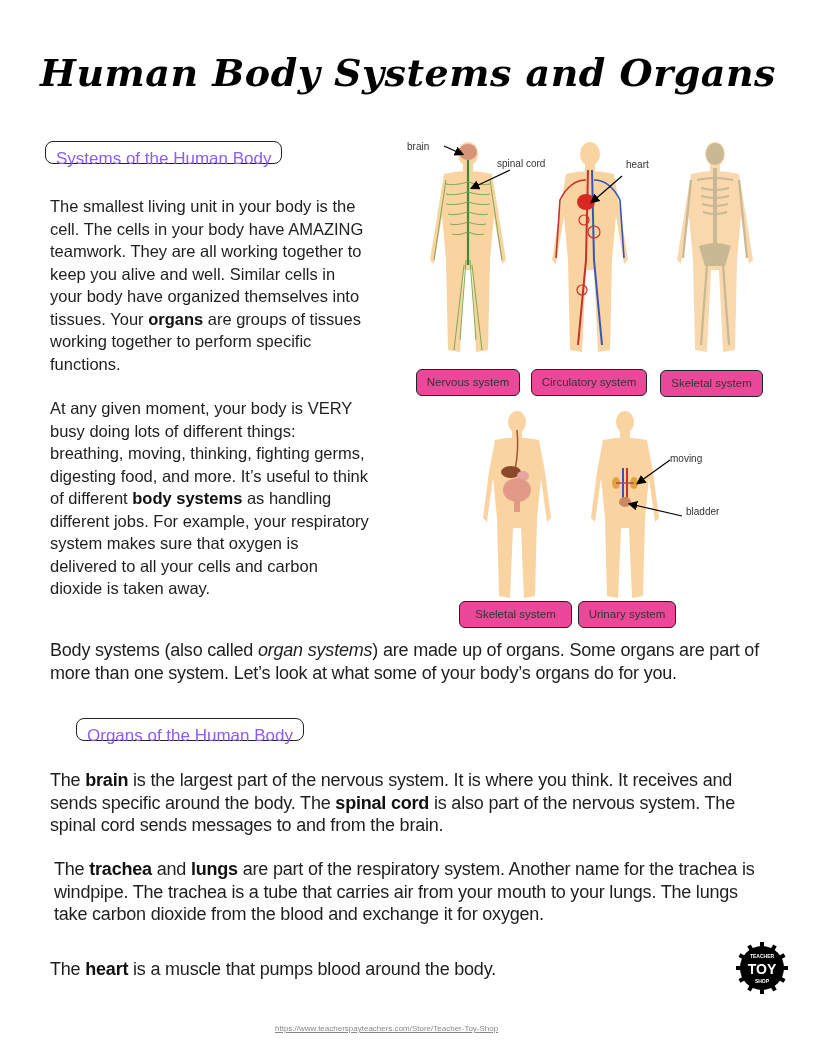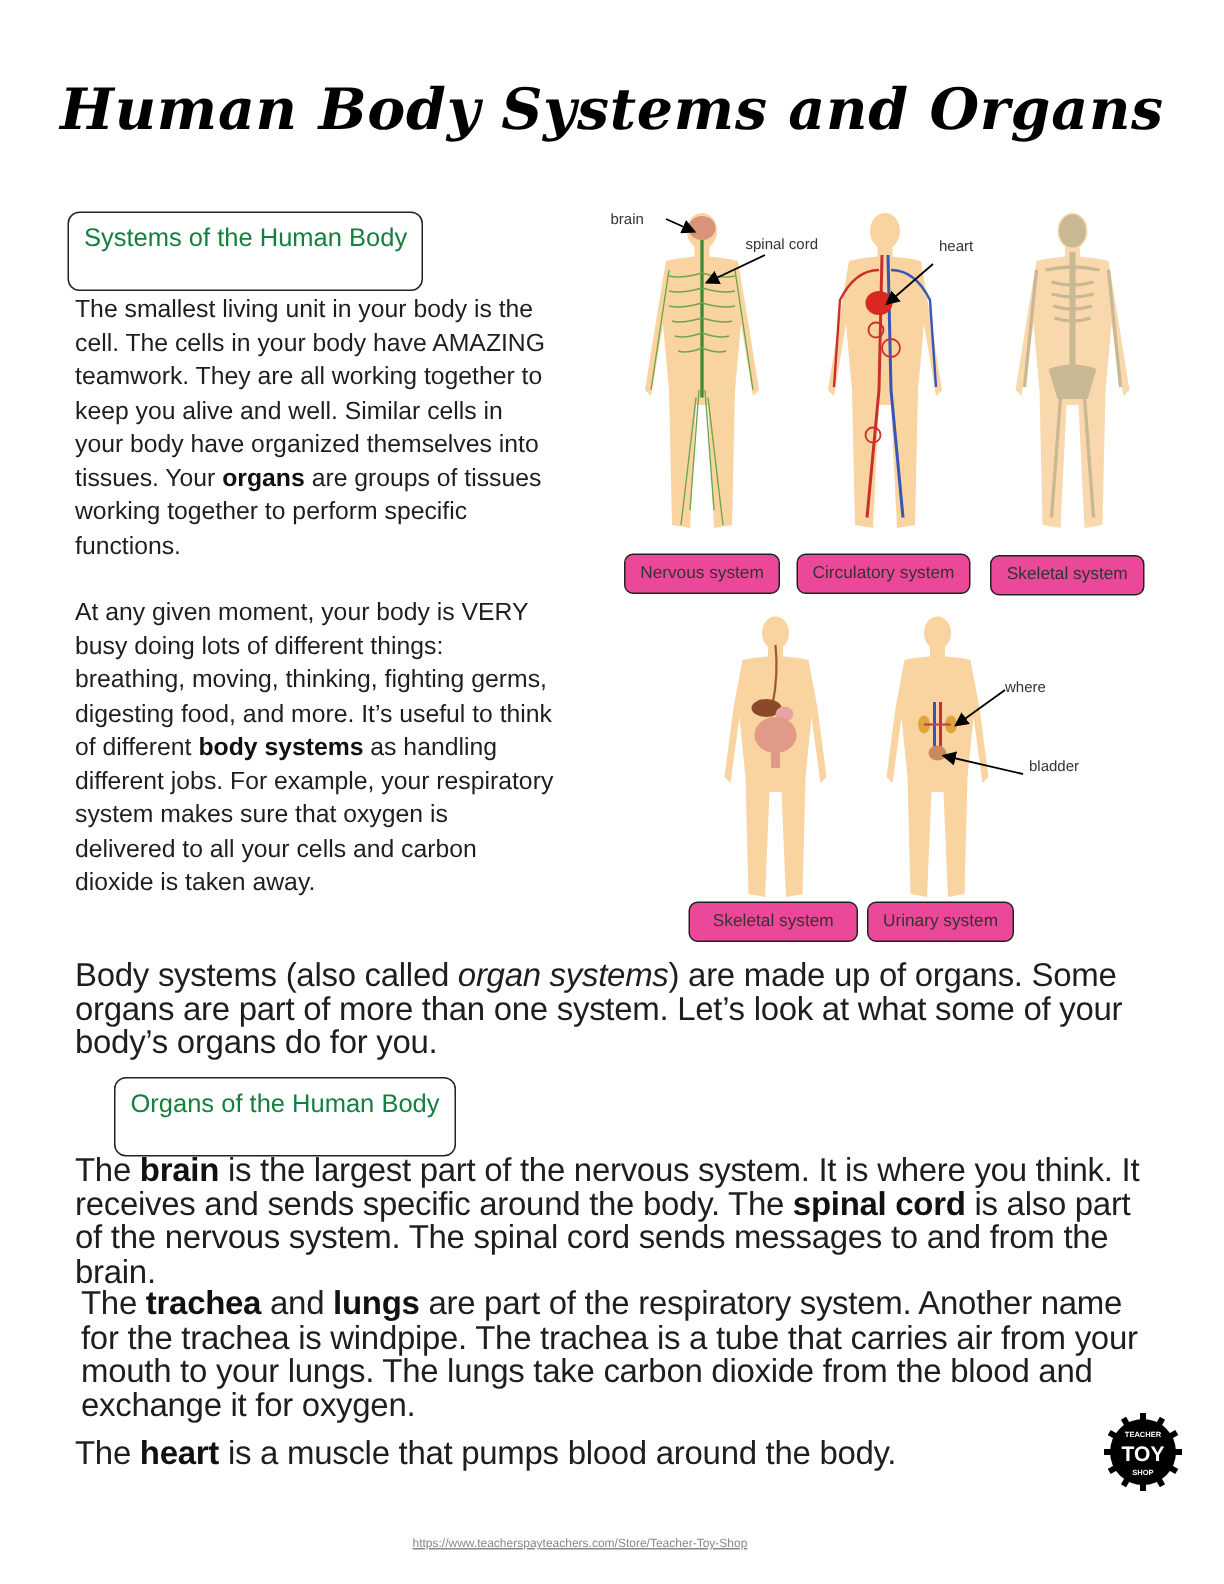--- a/index.html
+++ b/index.html
@@ -7,31 +7,31 @@
   body { position: relative; font-family: "Liberation Sans", "DejaVu Sans", sans-serif; color: #1a1a1a; }
 
   .title {
     position: absolute; left: 0; top: 50px; width: 816px; text-align: center;
     font-family: "DejaVu Serif", serif; font-style: italic; font-weight: bold;
     font-size: 38px; letter-spacing: 0.5px; color: #000;
   }
 
   .section-box {
     position: absolute; border: 1px solid #222; border-radius: 8px;
-    font-size: 17px; color: #15803d; padding: 0 10px; line-height: 33px; height: 53px;
+    font-size: 17px; color: #8b5cf6; padding: 0 10px; line-height: 33px; height: 23px;
     background: #fff; white-space: nowrap;
   }
 
   .para {
     position: absolute; font-size: 16.5px; line-height: 22.5px; color: #1e1e1e;
   }
   .para b { font-weight: bold; color: #111; }
   .para i { font-style: italic; }
 
-  .wide { font-size: 22px; line-height: 22.5px; letter-spacing: -0.2px; }
+  .wide { font-size: 18px; line-height: 22.5px; letter-spacing: -0.2px; }
 
   .fig-label {
     position: absolute; border: 1px solid #222; border-radius: 6px;
     font-size: 11.5px; color: #333; text-align: center; height: 27px; line-height: 25px;
     background: #ec4899; white-space: nowrap;
   }
   .callout {
     position: absolute; font-size: 10px; color: #333; white-space: nowrap;
   }
 
@@ -169,21 +169,21 @@
       <line x1="-2" y1="58" x2="-2" y2="88" stroke="#3556b8" stroke-width="2"></line>
       <line x1="2" y1="58" x2="2" y2="88" stroke="#c9302c" stroke-width="2"></line>
       <line x1="-9" y1="73" x2="9" y2="73" stroke="#b04a5a" stroke-width="1.5"></line>
       <ellipse cx="0" cy="92" rx="6" ry="5" fill="#c98a60"></ellipse>
     </g>
     <line x1="200" y1="50" x2="168" y2="73" stroke="#000" stroke-width="1.2" marker-end="url(#ah2)"></line>
     <line x1="212" y1="106" x2="160" y2="94" stroke="#000" stroke-width="1.2" marker-end="url(#ah2)"></line>
   </svg>
 </div>
 
-<div class="callout" style="left:670px; top:453px;">where</div>
+<div class="callout" style="left:670px; top:453px;">moving</div>
 <div class="callout" style="left:686px; top:506px;">bladder</div>
 
 <div class="fig-label" style="left:459px; top:601px; width:113px;">Skeletal  system</div>
 <div class="fig-label" style="left:578px; top:601px; width:98px;">Urinary system</div>
 
 <div class="para wide" style="left:50px; top:639px; width:720px;">
   <span>Body systems (also called </span><i>organ systems</i><span>) are made up of organs. Some organs are part of more than one system. Let’s look at what some of your body’s organs do for you.</span>
 </div>
 
 <div class="section-box" style="left:28px; top:718px;margin-left:48px;">Organs of the Human Body</div>

